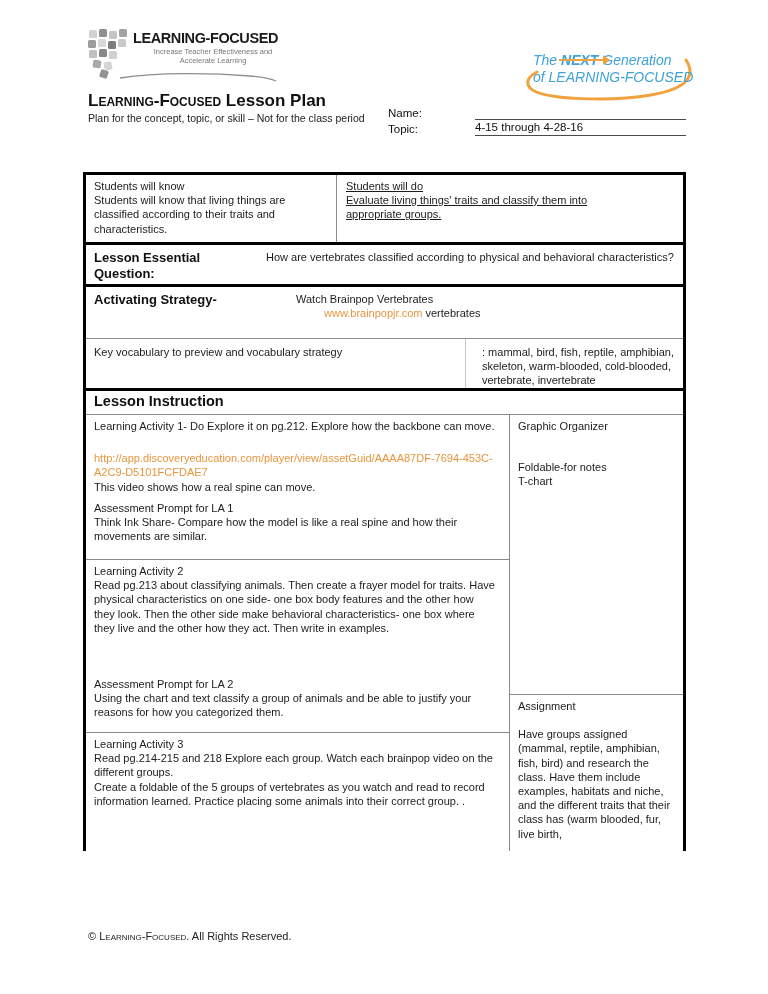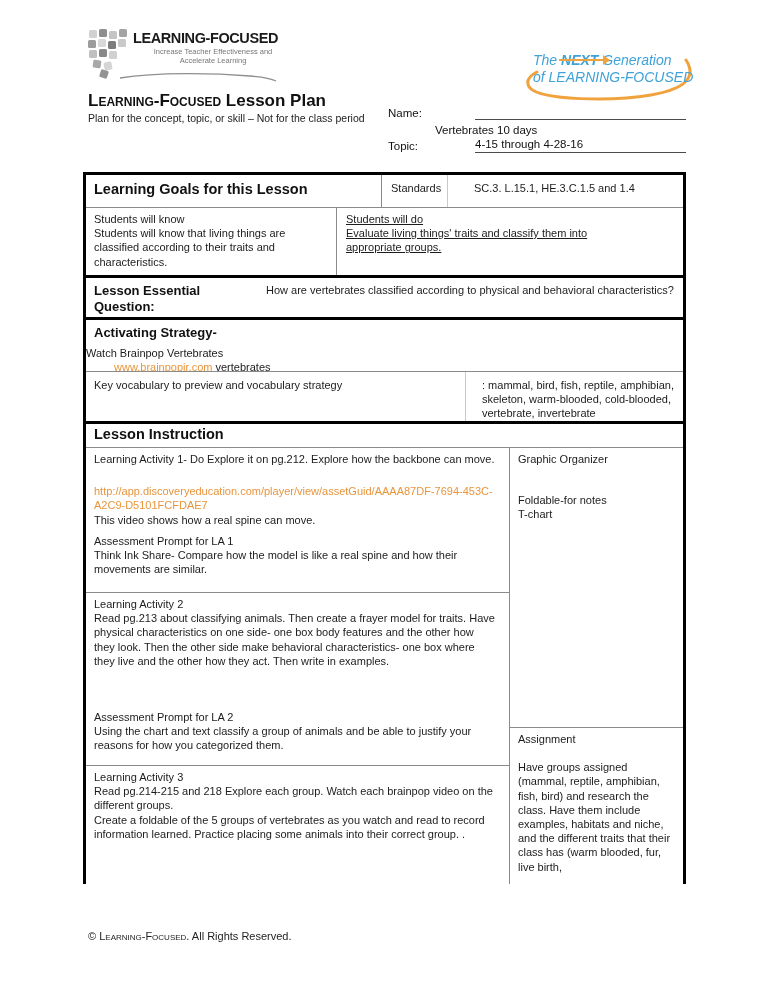--- a/index.html
+++ b/index.html
@@ -50,21 +50,21 @@
   .standards-val{flex:1;padding:6px 0 0 26px;}
 
   .r-knowdo{height:70px;}
   .know-cell{width:250px;flex:none;padding:4px 10px 0 8px;}
   .do-cell{flex:1;border-left:1px solid #8a8a8a;padding:4px 48px 0 9px;text-decoration:underline;}
 
   .r-leq{height:42px;}
   .leq-lbl{width:180px;flex:none;padding:5px 8px 0 8px;}
   .leq-txt{flex:1;padding:5px 6px 0 0;}
 
-  .r-act{height:52px;flex-direction:column;}
+  .r-act{height:52px;}
   .act-lbl{width:210px;flex:none;padding:5px 8px 0 8px;}
   .act-txt{flex:1;padding:5px 4px 0 0;}
   .act-link-line{padding-left:28px;}
 
   .r-vocab{height:52px;}
   .vocab-lbl{width:379px;flex:none;padding:6px 8px 0 8px;}
   .vocab-val{flex:1;border-left:1px solid #c9c9c9;padding:6px 6px 0 16px;}
 
   .r-li-hd{height:24px;}
   .li-title{padding:3px 8px 0 8px;}
@@ -137,36 +137,28 @@
 </div>
 
 <div class="abs doc-title"><span class="smallcaps">Learning-Focused</span><span> Lesson Plan</span></div>
 <div class="abs doc-subtitle">Plan for the concept, topic, or skill – Not for the class period</div>
 
 <div class="abs nametopic">
   <div class="nt-row">
     <span class="nt-label">Name:</span>
     <span class="nt-line"></span>
   </div>
-  <div class="nt-value-indent">Vertebrates 10 days</div>
   <div class="nt-row">
     <span class="nt-label">Topic:</span>
     <span class="nt-topicvalue">4-15 through 4-28-16</span>
   </div>
 </div>
 
 <div id="main-table" class="abs">
 
-  <div class="row r-goals-hd">
-    <div class="cell goals-title lbl-lg">Learning Goals for this Lesson</div>
-    <div class="cell standards-cell">
-      <div class="standards-lbl">Standards</div>
-      <div class="standards-val">SC.3. L.15.1, HE.3.C.1.5 and 1.4</div>
-    </div>
-  </div>
 
   <div class="row r-knowdo thick">
     <div class="cell know-cell">
       <div>Students will know</div>
       <div>Students will know that living things are classified according to their traits and characteristics.</div>
     </div>
     <div class="cell do-cell">
       <div>Students will do</div>
       <div>Evaluate living things' traits and classify them into appropriate groups.</div>
     </div>

